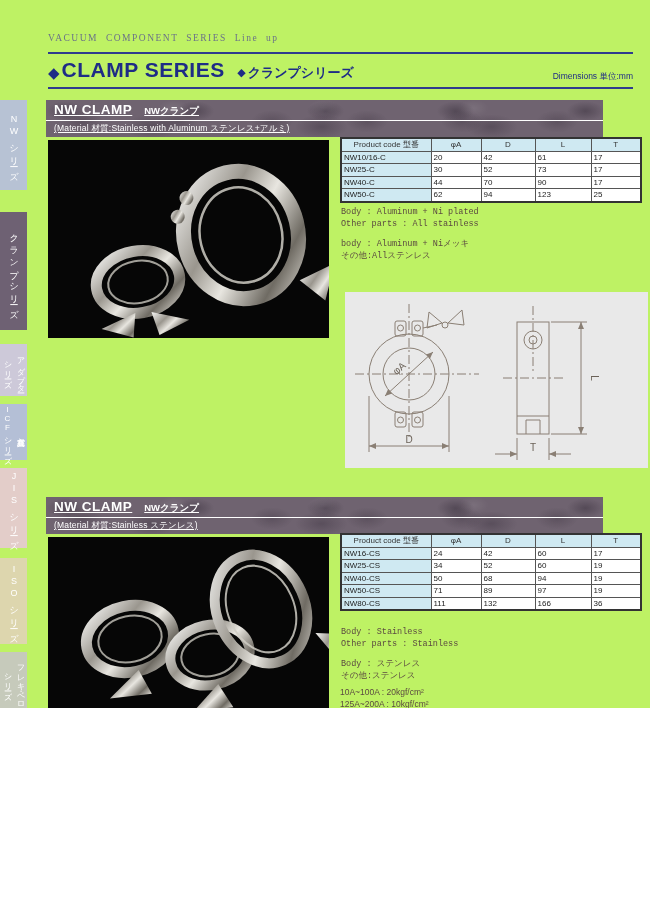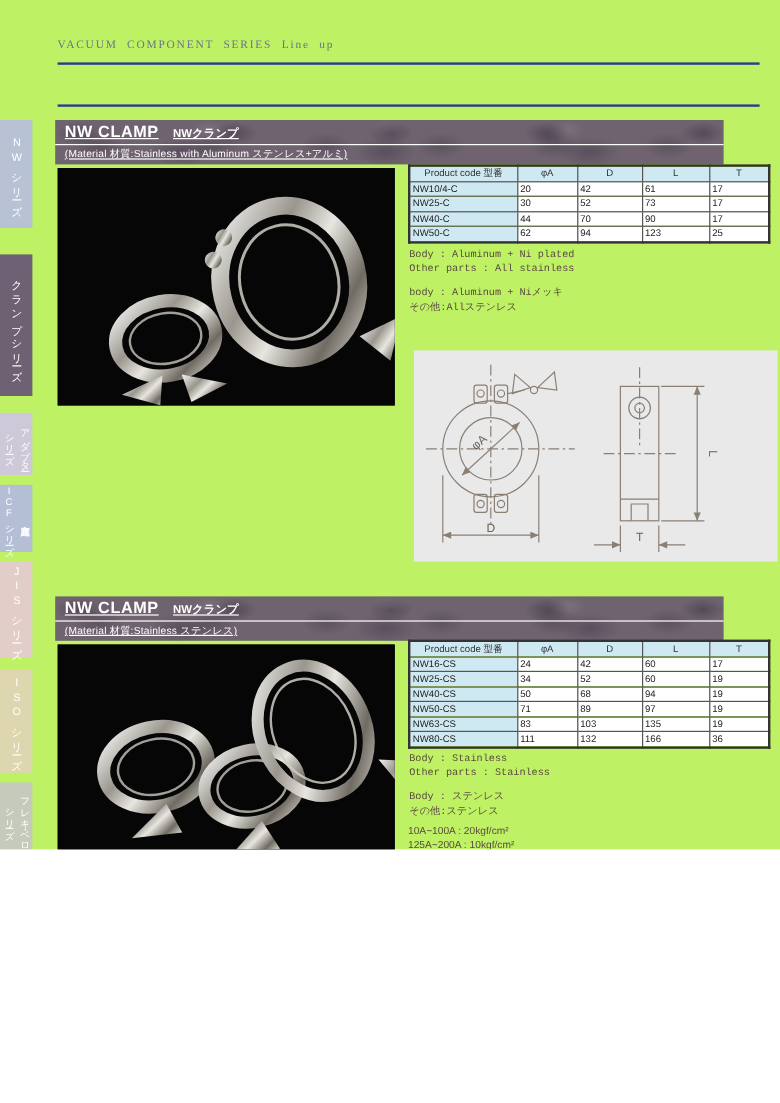--- a/index.html
+++ b/index.html
@@ -100,20 +100,25 @@
   .footrule{position:absolute;left:0;top:901px;width:117px;height:2px;background:#8a8178;}
 </style>
 </head>
 <body>
 
 <div class="page">
 
   <div class="kicker">VACUUM COMPONENT SERIES Line up</div>
   <div class="rule rule-top"></div>
 
+  <div class="titlebar">
+    <span class="dia">◆</span><span class="t-en">CLAMP SERIES</span>
+    <span class="dia dia2">◆</span><span class="t-ja">クランプシリーズ</span>
+    <span class="dims">Dimensions 単位:mm</span>
+  </div>
   <div class="rule rule-title"></div>
 
   <nav class="sidebar">
       <div class="tab one" style="background: rgb(183, 194, 212);">
         <span>NWシリーズ</span>
       </div>
       <div class="tab one active" style="background: rgb(110, 97, 115);">
         <span>クランプシリーズ</span>
       </div>
       <div class="tab two" style="background: rgb(205, 201, 217);">
@@ -187,21 +192,21 @@
         <tr>
           <th>Product code 型番</th>
           <th>φA</th>
           <th>D</th>
           <th>L</th>
           <th>T</th>
         </tr>
       </thead>
       <tbody>
         <tr>
-          <td class="pcode">NW10/4-C</td>
+          <td class="pcode">NW10/16-C</td>
           <td>20</td>
           <td>42</td>
           <td>61</td>
           <td>17</td>
         </tr>
         <tr>
           <td class="pcode">NW25-C</td>
           <td>30</td>
           <td>52</td>
           <td>73</td>
@@ -366,27 +371,20 @@
           <td>19</td>
         </tr>
         <tr>
           <td class="pcode">NW50-CS</td>
           <td>71</td>
           <td>89</td>
           <td>97</td>
           <td>19</td>
         </tr>
         <tr>
-          <td class="pcode">NW63-CS</td>
-          <td>83</td>
-          <td>103</td>
-          <td>135</td>
-          <td>19</td>
-        </tr>
-        <tr>
           <td class="pcode">NW80-CS</td>
           <td>111</td>
           <td>132</td>
           <td>166</td>
           <td>36</td>
         </tr>
       </tbody>
     </table>
 
   <div class="notes notes-2">

